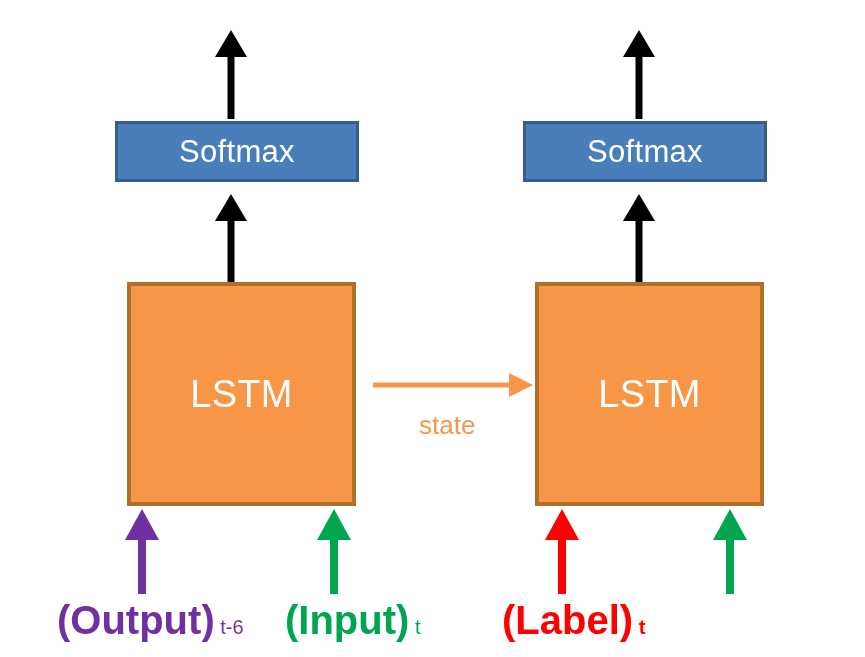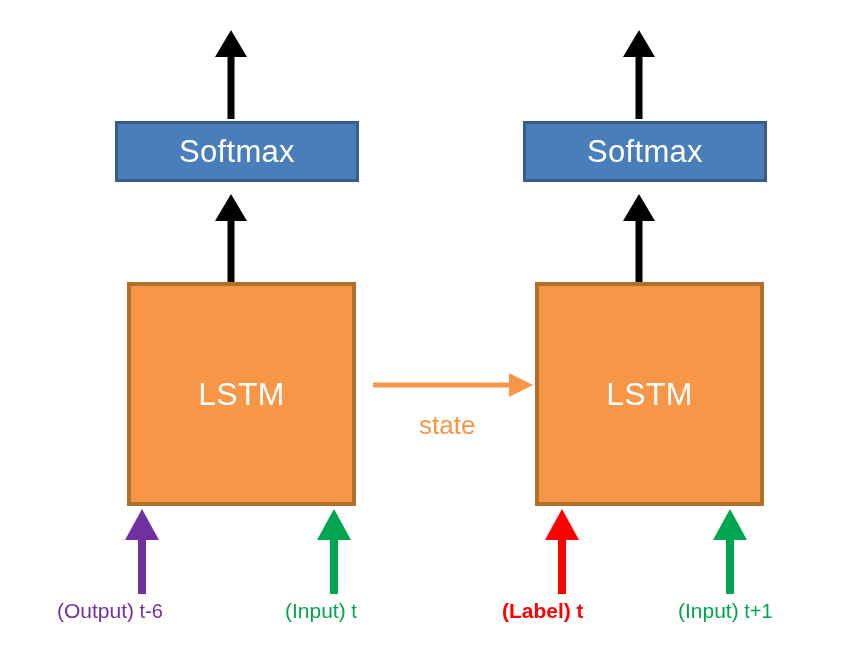--- a/index.html
+++ b/index.html
@@ -28,37 +28,38 @@
   }
   .softmax-box {
     background: #4a7ebb;
     border: 3px solid #385d8a;
     font-size: 31px;
     font-weight: 400;
   }
   .lstm-box {
     background: #f79646;
     border: 4px solid #b0702a;
-    font-size: 32px;
+    font-size: 38px;
     font-weight: 400;
   }
   .svg-layer {
     position: absolute;
     left: 0;
     top: 0;
     width: 865px;
     height: 657px;
   }
   .label {
     position: absolute;
     white-space: nowrap;
     line-height: 1;
   }
   .label .main {
-    font-size: 21px;
+    font-size: 40px;
+    font-weight: bold;
   }
   .label .sub {
     font-size: 20px;
   }
   .label-output { color: #7030a0; }
   .label-input  { color: #00a550; }
   .label-label  { color: #ff0000; font-weight: bold; }
   .label-label .sub { font-weight: bold; }
   .state-label {
     position: absolute;
@@ -142,17 +143,14 @@
   </div>
 
   <div class="label label-label" style="left:502px; top:600px;">
     <span class="main">(Label)</span><span class="sub"> t</span>
   </div>
 
   <div class="label label-input" style="left:285px; top:600px;">
     <span class="main">(Input)</span><span class="sub"> t</span>
   </div>
 
-  <div class="label label-input" style="left:678px; top:600px;">
-    <span class="main">(Input)</span><span class="sub"> t+1</span>
-  </div>
 
 </div>
 
 </body></html>

